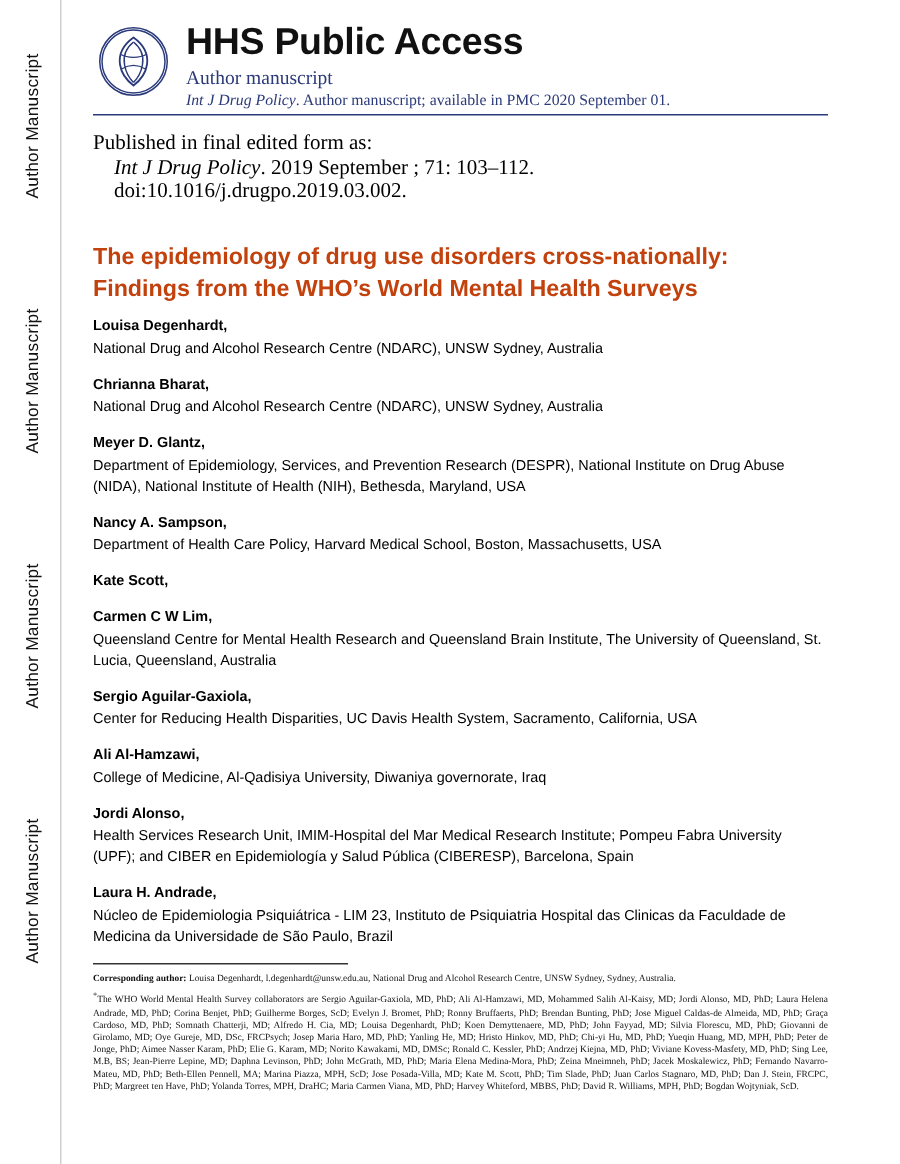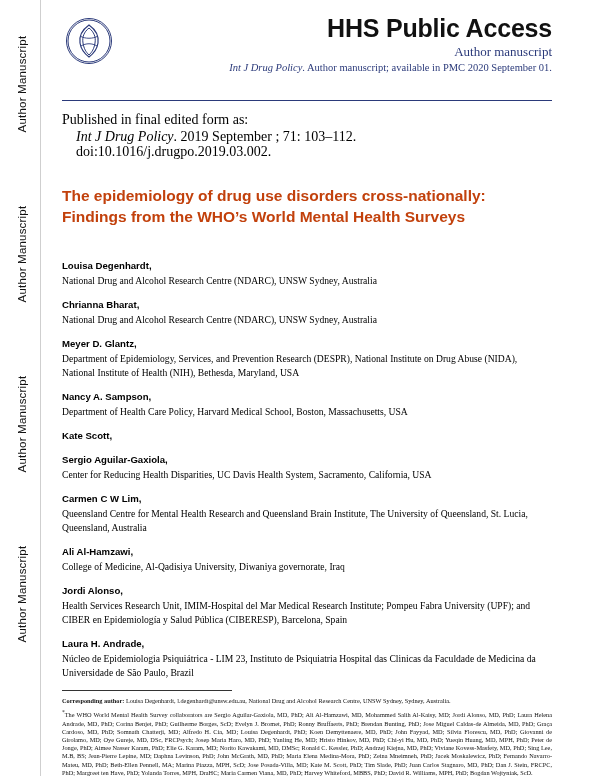--- a/index.html
+++ b/index.html
@@ -50,24 +50,23 @@
     left: 52px;
     top: 0;
     width: 530px;
     height: 776px;
   }
 
   
   .masthead {
     position: relative;
     margin: 14px 30px 11px 10px;
-    padding-bottom: 24px;
+    padding-bottom: 0;
     border-bottom: 1.2px solid #2b3a7a;
     min-height: 62px;
-    text-align: right;
   }
   .logo {
     position: absolute;
     left: 4px;
     top: 4px;
     width: 46px;
     height: 46px;
     border: 1.4px solid #2b3a7a;
     border-radius: 50%;
     box-sizing: border-box;
@@ -118,31 +117,31 @@
     margin: 26px 34px 0 10px;
     font-family: "Liberation Sans", sans-serif;
     font-weight: bold;
     font-size: 15.5px;
     line-height: 21px;
     color: #c2410c;
   }
 
   
   .authors {
-    margin: 32px 34px 0 10px;
+    margin: 8px 34px 0 10px;
   }
   .author-block { margin-bottom: 10px; }
   .author-name {
     font-family: "Liberation Sans", sans-serif;
     font-weight: bold;
     font-size: 9.6px;
     line-height: 14px;
   }
   .author-affil {
-    font-family: Liberation Serif, serif;
+    font-family: Liberation Sans, sans-serif;
     font-size: 9.6px;
     line-height: 14px;
     margin-top: 1px;
   }
 
   
   .fn-rule {
     margin: 10px 0 6px 10px;
     width: 170px;
     height: 0;
@@ -219,27 +218,27 @@
       <div class="author-block">
         <div class="author-name">Nancy A. Sampson,</div>
         <div class="author-affil">Department of Health Care Policy, Harvard Medical School, Boston, Massachusetts, USA</div>
       </div>
 
       <div class="author-block">
         <div class="author-name">Kate Scott,</div>
       </div>
 
       <div class="author-block">
+        <div class="author-name">Carmen C W Lim,</div>
+        <div class="author-affil">Queensland Centre for Mental Health Research and Queensland Brain Institute, The University of Queensland, St. Lucia, Queensland, Australia</div>
+      </div>
+
+      <div class="author-block">
         <div class="author-name">Sergio Aguilar-Gaxiola,</div>
         <div class="author-affil">Center for Reducing Health Disparities, UC Davis Health System, Sacramento, California, USA</div>
-      </div>
-
-      <div class="author-block">
-        <div class="author-name">Carmen C W Lim,</div>
-        <div class="author-affil">Queensland Centre for Mental Health Research and Queensland Brain Institute, The University of Queensland, St. Lucia, Queensland, Australia</div>
       </div>
 
       <div class="author-block">
         <div class="author-name">Ali Al-Hamzawi,</div>
         <div class="author-affil">College of Medicine, Al-Qadisiya University, Diwaniya governorate, Iraq</div>
       </div>
 
       <div class="author-block">
         <div class="author-name">Jordi Alonso,</div>
         <div class="author-affil">Health Services Research Unit, IMIM-Hospital del Mar Medical Research Institute; Pompeu Fabra University (UPF); and CIBER en Epidemiología y Salud Pública (CIBERESP), Barcelona, Spain</div>

